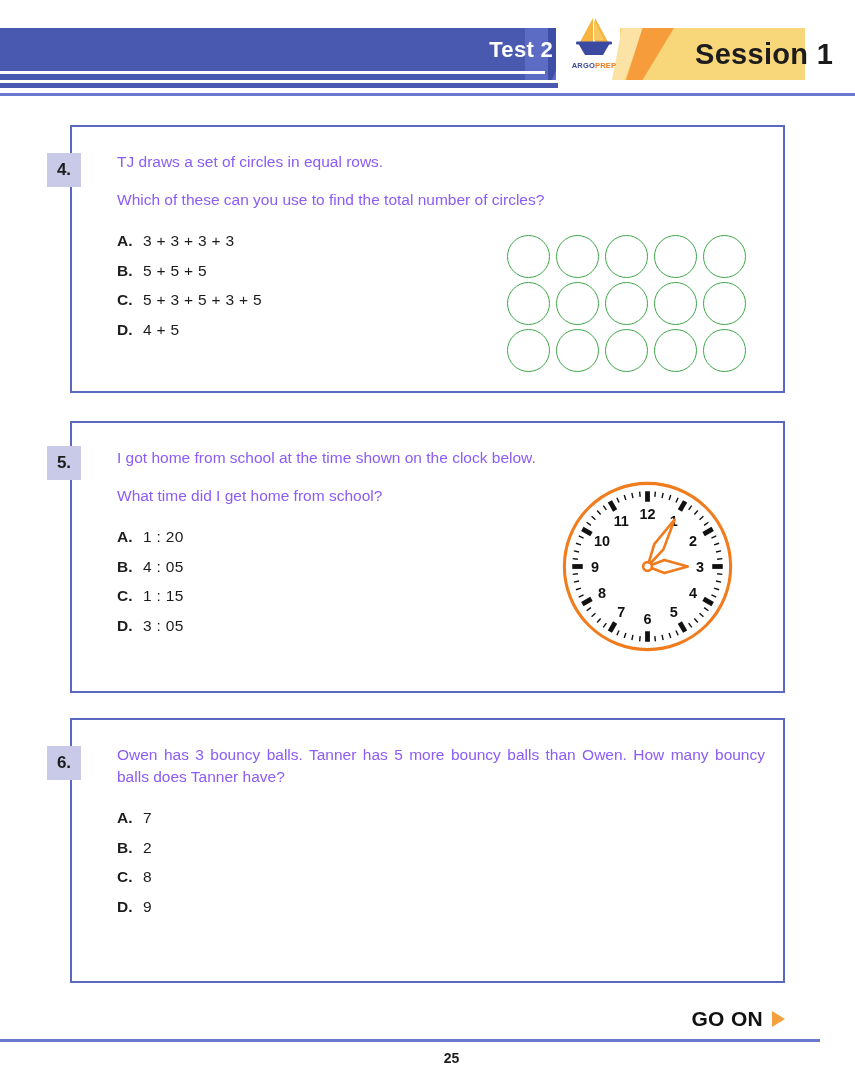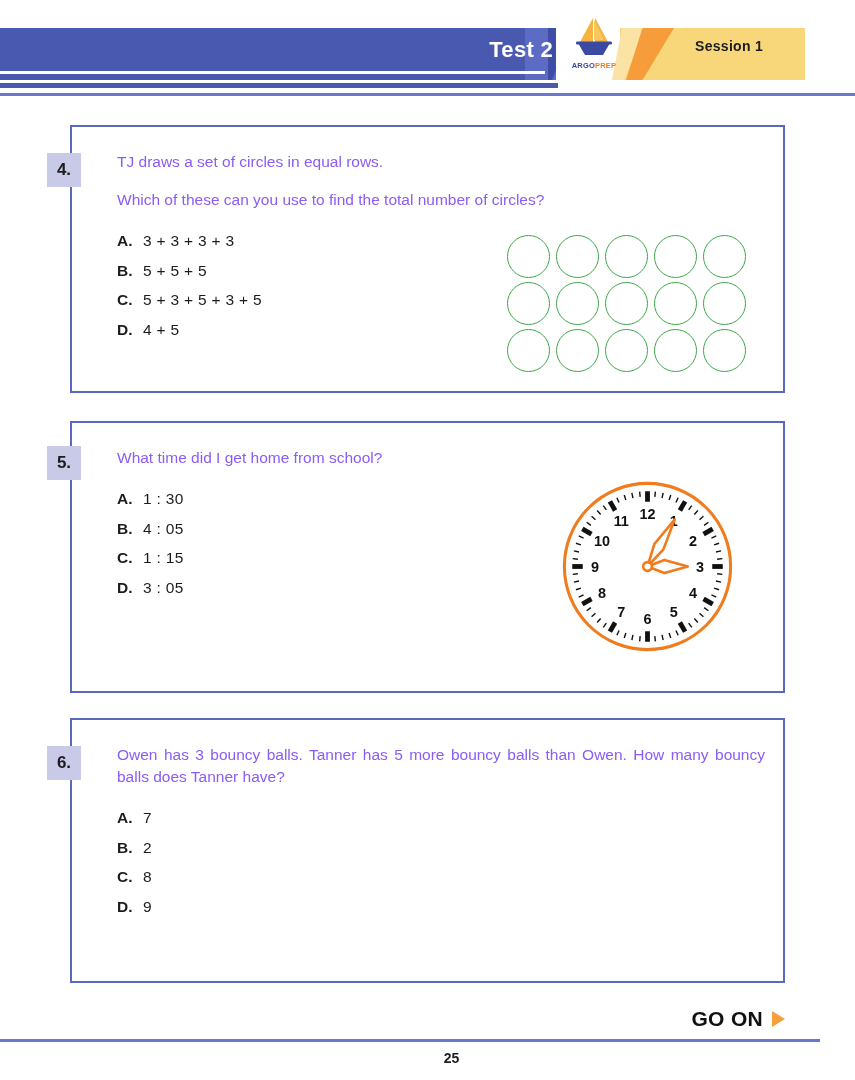--- a/index.html
+++ b/index.html
@@ -86,21 +86,21 @@
     color: #ffffff;
     font-size: 22px;
     font-weight: bold;
     letter-spacing: 0.3px;
   }
   .session-label {
     position: absolute;
     left: 695px;
     top: 10px;
     color: #1c1c1c;
-    font-size: 14px;
+    font-size: 29px;
     font-weight: bold;
     letter-spacing: 0.3px;
   }
   .header-underline-white {
     position: absolute;
     left: 0; top: 43px;
     width: 545px;
     height: 3px;
     background: #ffffff;
   }
@@ -337,25 +337,26 @@
         <div class="circle-cell" style="border-color: rgb(62, 168, 74);"></div>
         <div class="circle-cell" style="border-color: rgb(62, 168, 74);"></div>
         <div class="circle-cell" style="border-color: rgb(62, 168, 74);"></div>
         <div class="circle-cell" style="border-color: rgb(62, 168, 74);"></div>
       </div>
   </div>
 
   <div class="qbox" id="q5">
     <div class="qnum">5.</div>
     <div class="qbody">
+      <div class="qline">I got home from school at the time shown on the clock below.</div>
       <div class="qline narrow">What time did I get home from school?</div>
       <div class="choices">
         <div class="choice">
           <span class="choice-letter">A.</span>
-          <span class="choice-text">1 : 30</span>
+          <span class="choice-text">1 : 20</span>
         </div>
         <div class="choice">
           <span class="choice-letter">B.</span>
           <span class="choice-text">4 : 05</span>
         </div>
         <div class="choice">
           <span class="choice-letter">C.</span>
           <span class="choice-text">1 : 15</span>
         </div>
         <div class="choice">

